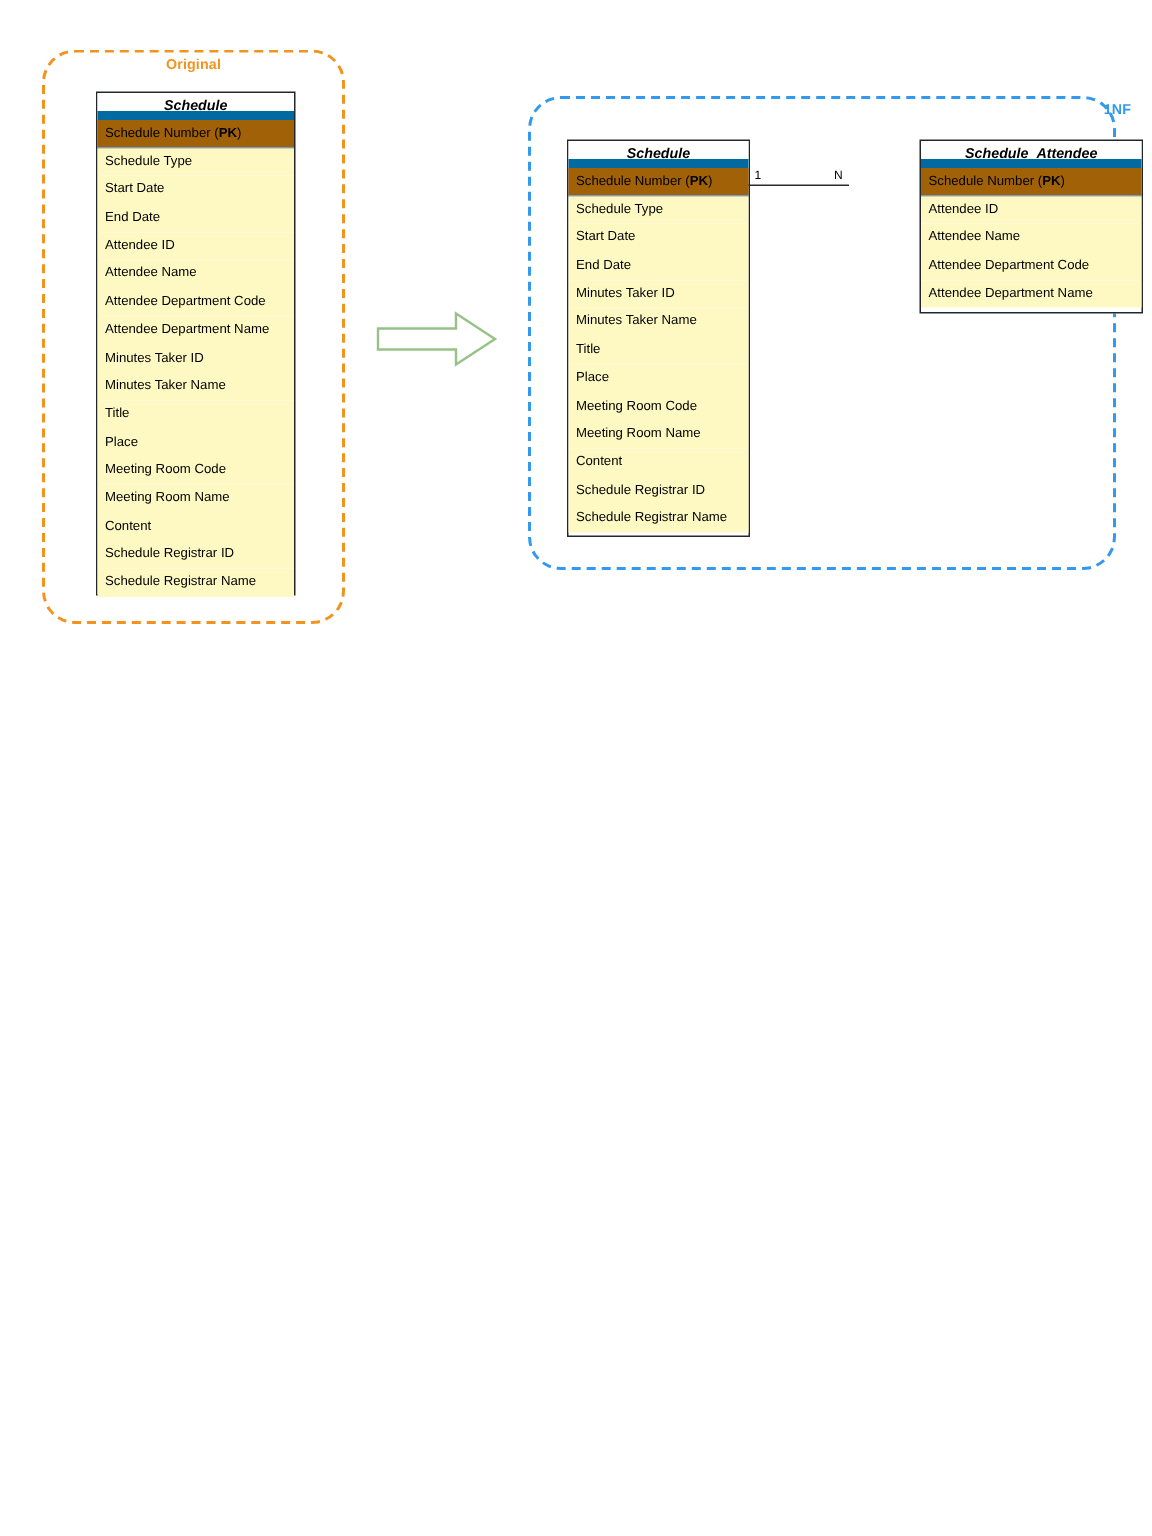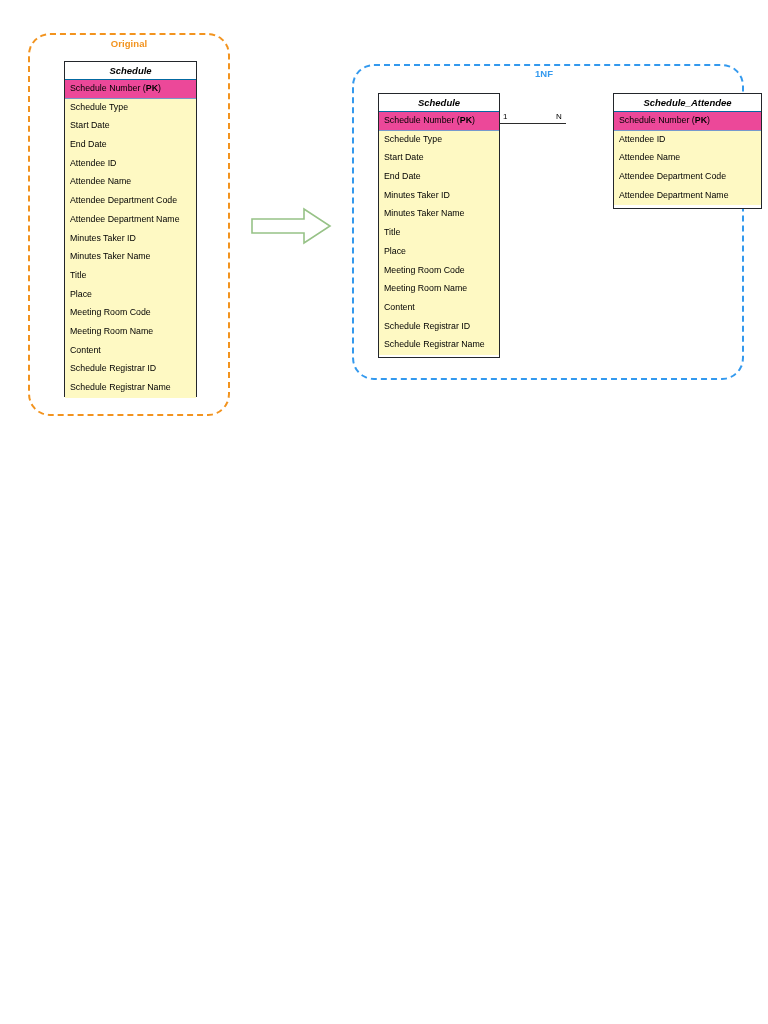--- a/index.html
+++ b/index.html
@@ -56,66 +56,67 @@
     white-space: nowrap;
     text-align: center;
   }
   .group-label-original {
     left: 28px;
     top: 38px;
     width: 202px;
     color: #f2931e;
   }
   .group-label-1nf {
-    left: 348px;
+    left: 362px;
     top: 68px;
     width: 392px;
     color: #3399ee;
+    text-align: right;
   }
 
   
   .entity {
     position: absolute;
     box-sizing: border-box;
     border: 1px solid #23262b;
     background: #ffffff;
   }
 
   .entity-title {
     box-sizing: border-box;
     height: 18px;
     line-height: 17px;
     text-align: center;
     font-style: italic;
     font-weight: bold;
     font-size: 9.5px;
     color: #000000;
     background: #ffffff;
-    border-bottom: 1px solid #0369a1;
+    border-bottom: 6px solid #0369a1;
     white-space: nowrap;
     overflow: hidden;
   }
 
   .entity-rows {
     display: block;
   }
 
   .attr {
     box-sizing: border-box;
     height: 18.7px;
     line-height: 17.7px;
     padding-left: 5px;
     font-size: 8.8px;
     color: #000000;
     background: #fef9c3;
     white-space: nowrap;
     overflow: hidden;
   }
   .attr.pk {
-    background: #ec4899;
+    background: #a16207;
     border-bottom: 1px solid #7799cc;
     font-size: 8.8px;
   }
   .attr .pk-tag {
     font-weight: bold;
   }
 
   
   #entity-original-schedule {
     left: 64px;

